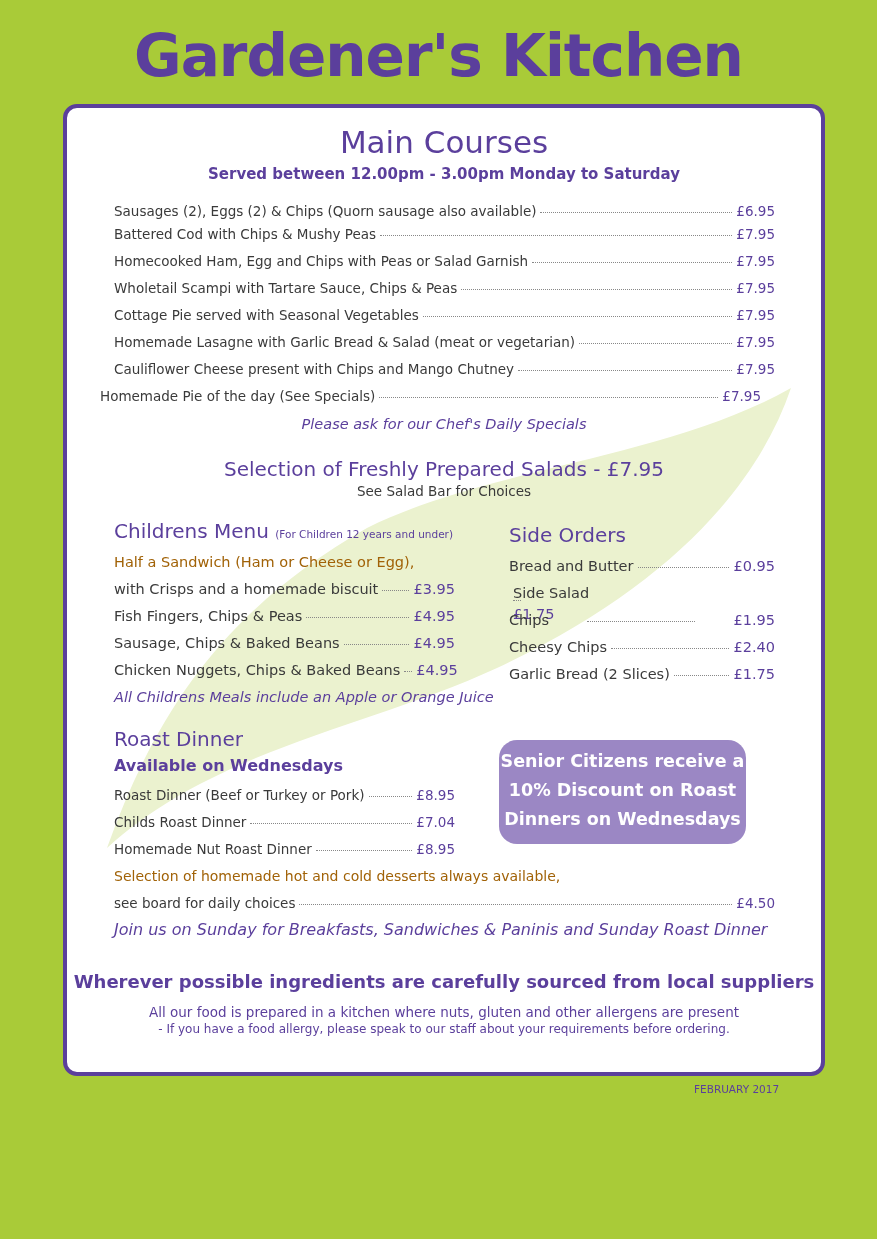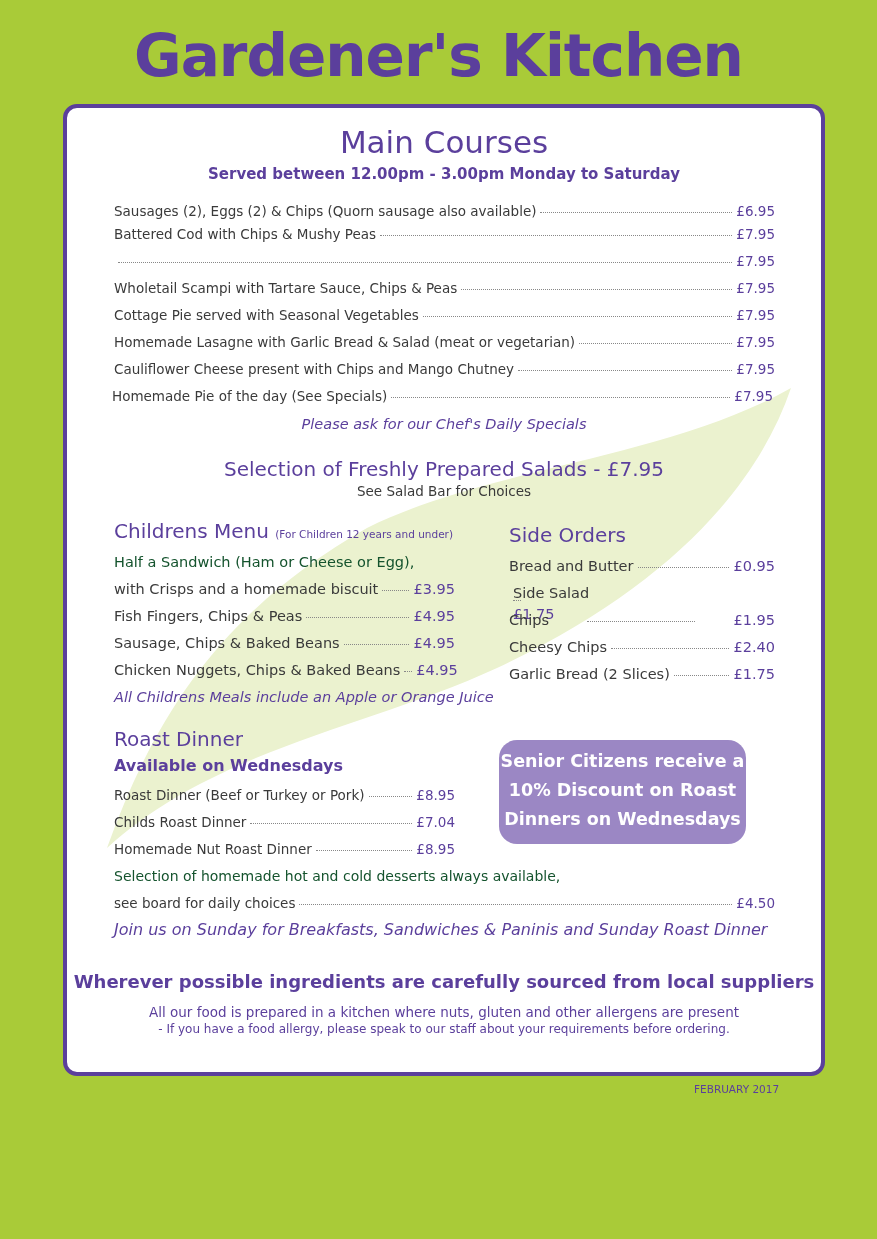--- a/index.html
+++ b/index.html
@@ -28,21 +28,21 @@
   .row { position:absolute; display:flex; align-items:baseline; font-size:13.5px; line-height:20px; color:#3a3a3a; }
   .row .name { white-space:nowrap; }
   .row .dots { flex:1; border-bottom:1px dotted #888; margin:0 4px; transform:translateY(-3px); min-width:8px; }
   .row .price { color:#5b3f9c; white-space:nowrap; }
   .italic-note { position:absolute; font-style:italic; color:#5b3f9c; font-size:14.5px; line-height:20px; white-space:nowrap; }
   .salad-title { position:absolute; left:0; top:348px; width:100%; text-align:center; font-size:20px; color:#5b3f9c; line-height:26px; }
   .salad-sub { position:absolute; left:0; top:374px; width:100%; text-align:center; font-size:13.5px; color:#3a3a3a; line-height:18px; }
   .sec-head { position:absolute; font-size:20px; color:#5b3f9c; line-height:26px; white-space:nowrap; }
   .sec-head small { font-size:10.5px; color:#5b3f9c; }
   .bold-sub { position:absolute; font-size:16px; color:#5b3f9c; font-weight:bold; line-height:22px; }
-  .plain { position:absolute; font-size:14px; line-height:20px; color:#14532d; white-space:nowrap;text-align:right; }
+  .plain { position:absolute; font-size:14px; line-height:20px; color:#a16207; white-space:nowrap;text-align:right; }
   .big { font-size:14.5px; }
   .badge {
     position:absolute; left:432px; top:632px; width:247px; height:104px;
     background:#9b87c4; border-radius:18px; color:#fff; text-align:center;
     font-size:17.5px; line-height:29px; font-weight:bold; padding-top:7px; box-sizing:border-box;
   }
   .badge span { display:block; }
   .local { position:absolute; left:0; top:862px; width:100%; text-align:center; font-size:18px; color:#5b3f9c; font-weight:bold; line-height:24px; }
   .allergy1 { position:absolute; left:0; top:895px; width:100%; text-align:center; font-size:13.5px; color:#5b3f9c; line-height:18px; }
   .allergy2 { position:absolute; left:0; top:913px; width:100%; text-align:center; font-size:12px; color:#5b3f9c; line-height:16px; }
@@ -66,20 +66,21 @@
       <span class="name">Sausages (2), Eggs (2) &amp; Chips (Quorn sausage also available)</span>
         <span class="dots"></span>
         <span class="price">£6.95</span>
     </div>
     <div class="row" style="left:47px; top:116px; width:661px;">
       <span class="name">Battered Cod with Chips &amp; Mushy Peas</span>
         <span class="dots"></span>
         <span class="price">£7.95</span>
     </div>
     <div class="row" style="left:47px; top:143px; width:661px;">
+      <span class="name">Homecooked Ham, Egg and Chips with Peas or Salad Garnish</span>
         <span class="dots"></span>
         <span class="price">£7.95</span>
     </div>
     <div class="row" style="left:47px; top:170px; width:661px;">
       <span class="name">Wholetail Scampi with Tartare Sauce, Chips &amp; Peas</span>
         <span class="dots"></span>
         <span class="price">£7.95</span>
     </div>
     <div class="row" style="left:47px; top:197px; width:661px;">
       <span class="name">Cottage Pie served with Seasonal Vegetables</span>
@@ -89,21 +90,21 @@
     <div class="row" style="left:47px; top:224px; width:661px;">
       <span class="name">Homemade Lasagne with Garlic Bread &amp; Salad (meat or vegetarian)</span>
         <span class="dots"></span>
         <span class="price">£7.95</span>
     </div>
     <div class="row" style="left:47px; top:251px; width:661px;">
       <span class="name">Cauliflower Cheese present with Chips and Mango Chutney</span>
         <span class="dots"></span>
         <span class="price">£7.95</span>
     </div>
-    <div class="row" style="left:45px; top:278px; width:661px;">
+    <div class="row" style="left:33px; top:278px; width:661px;">
       <span class="name">Homemade Pie of the day (See Specials)</span>
         <span class="dots"></span>
         <span class="price">£7.95</span>
     </div>
 
     <div class="italic-note" style="left:0; top:306px; width:100%; text-align:center;">Please ask for our Chef's Daily Specials</div>
 
     <div class="salad-title">Selection of Freshly Prepared Salads - £7.95</div>
     <div class="salad-sub">See Salad Bar for Choices</div>
 

